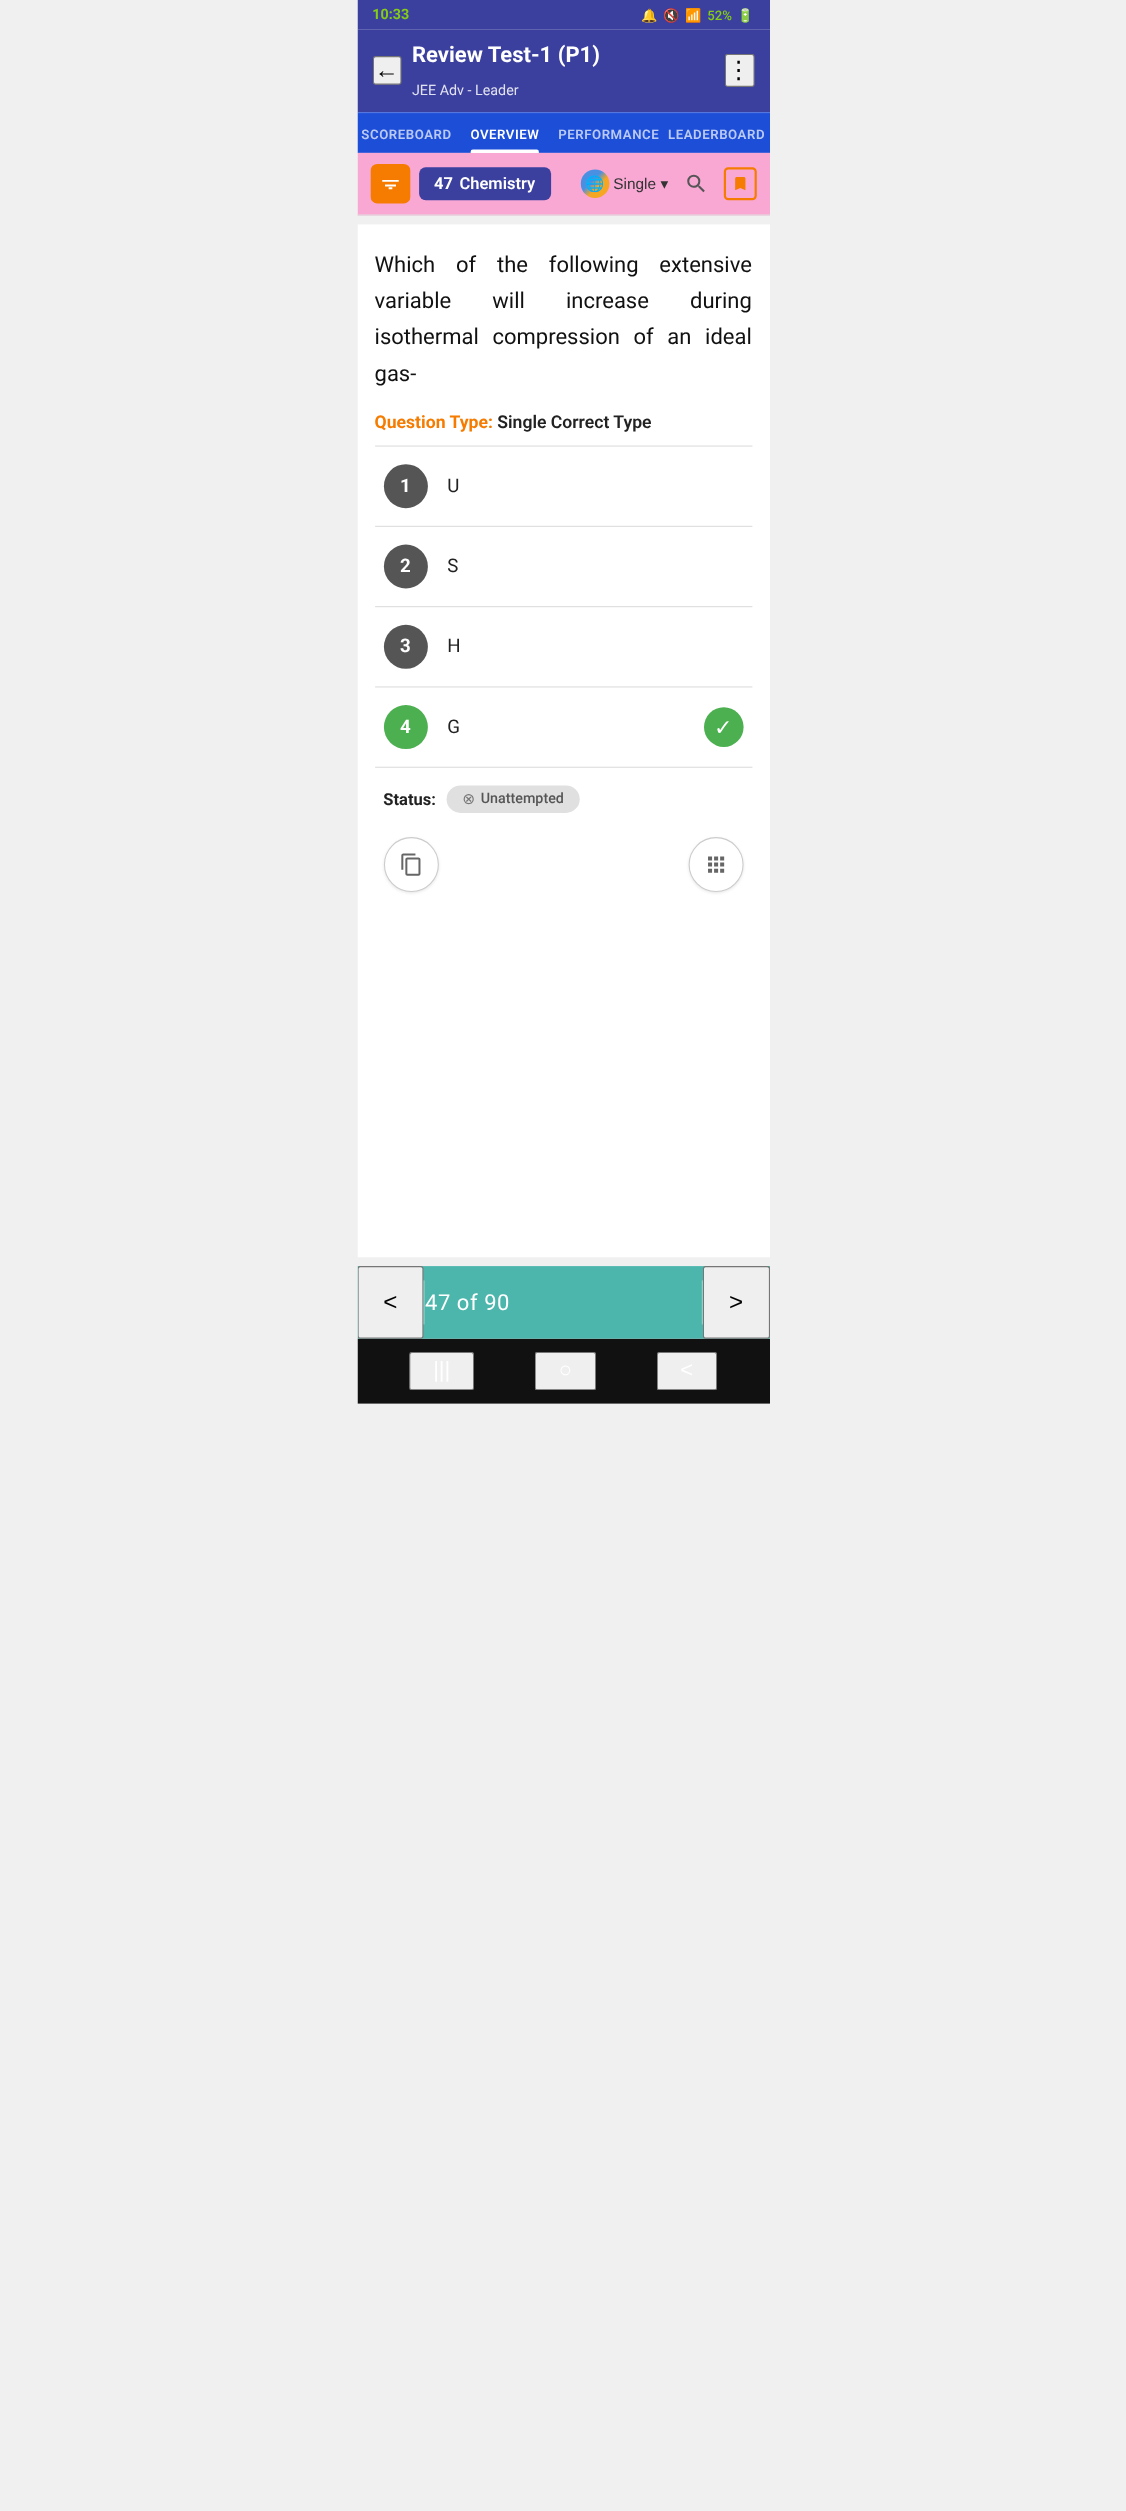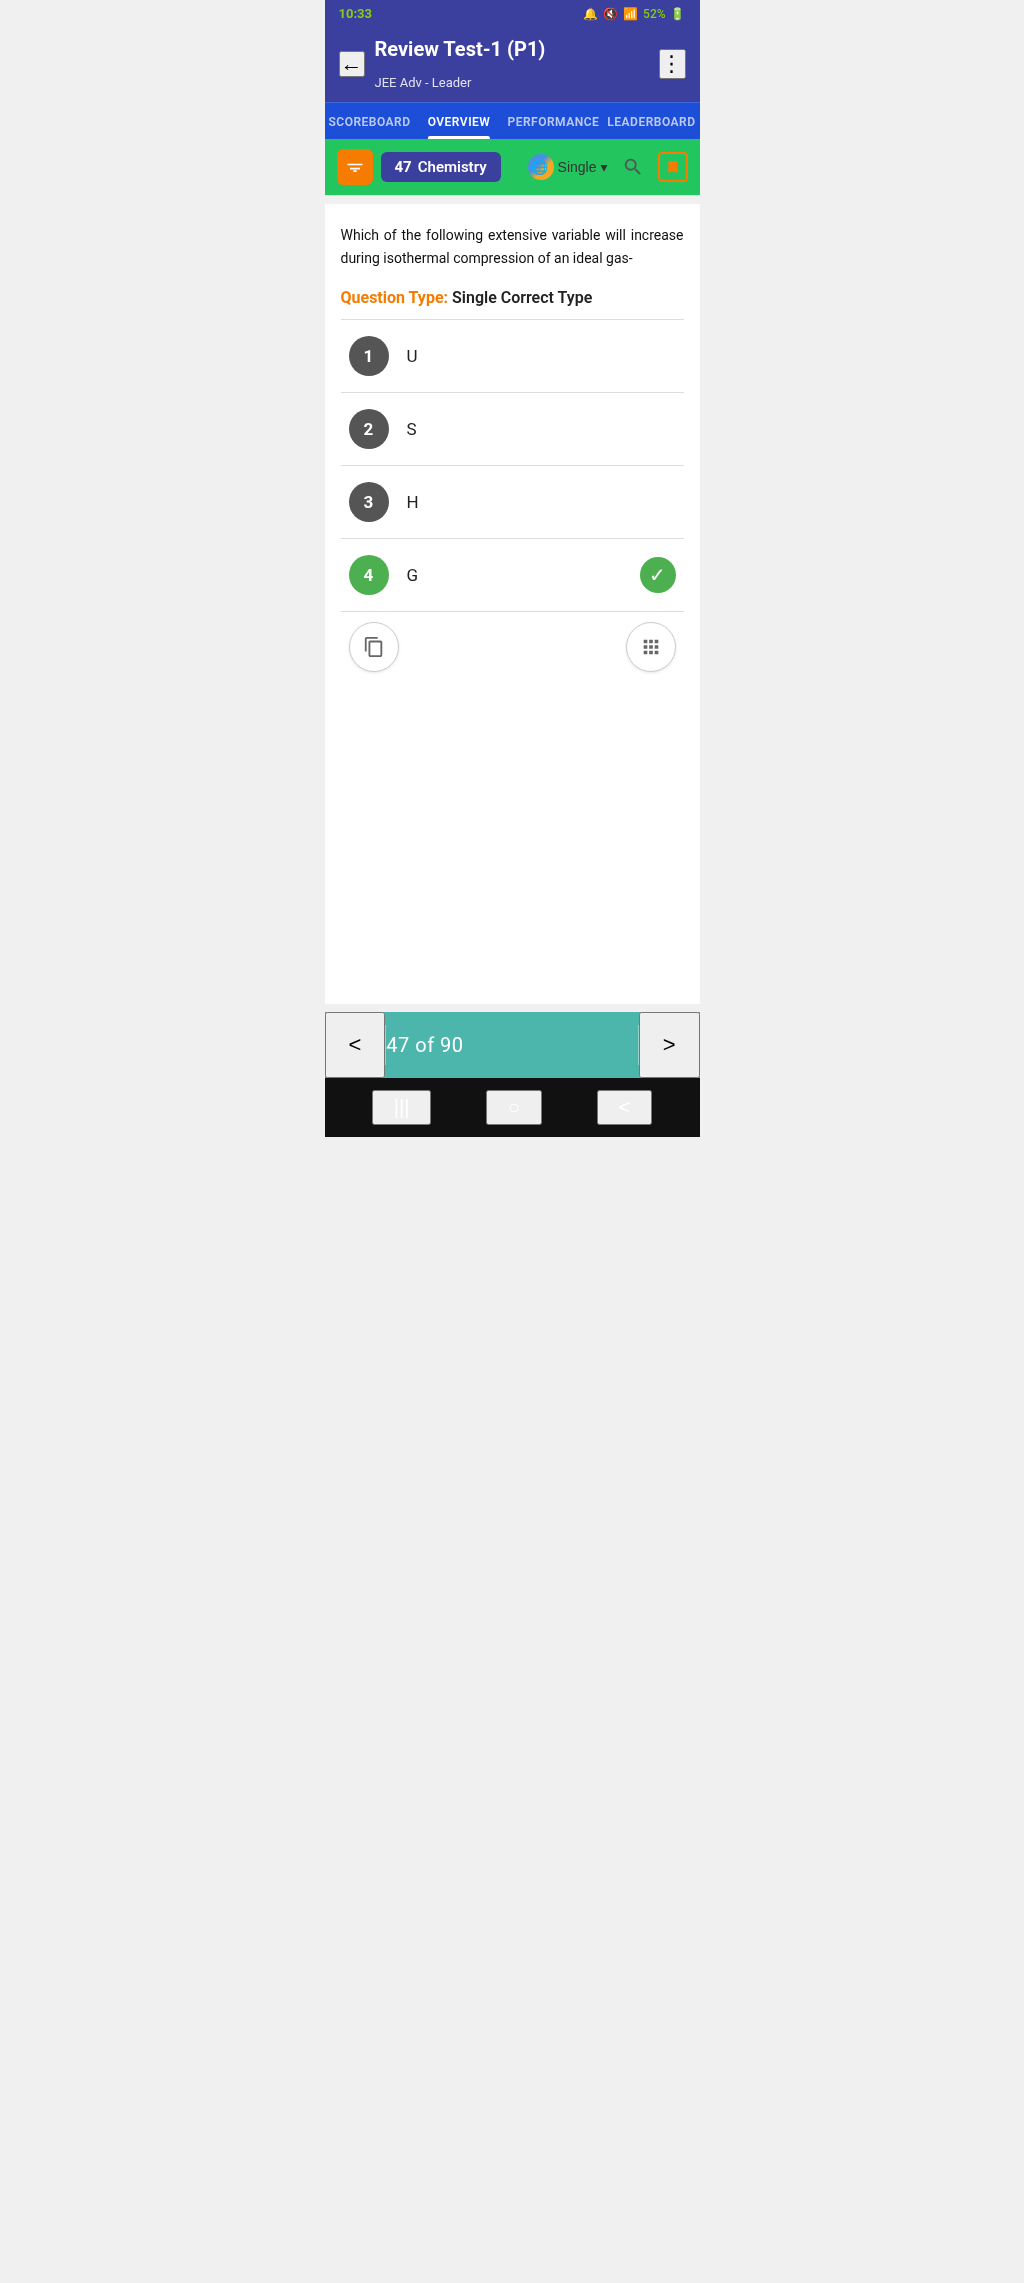--- a/index.html
+++ b/index.html
@@ -89,21 +89,21 @@
       left: 50%;
       transform: translateX(-50%);
       width: 70%;
       height: 3px;
       background: white;
       border-radius: 2px 2px 0 0;
     }
 
     
     .filter-bar {
-      background: #22c55e;
+      background: #f9a8d4;
       display: flex;
       align-items: center;
       justify-content: space-between;
       padding: 10px 12px;
       border-bottom: 1px solid #e0e0e0;
     }
     .filter-left { display: flex; align-items: center; gap: 8px; }
     .filter-icon-btn {
       background: #f57c00;
       border: none;
@@ -182,21 +182,21 @@
       font-size: 16px;
     }
 
     
     .question-card {
       background: white;
       margin: 8px 0;
       padding: 20px 16px 16px;
     }
     .question-text {
-      font-size: 14px;
+      font-size: 20px;
       color: #111;
       line-height: 1.65;
       text-align: justify;
       margin-bottom: 18px;
     }
     .question-type-row {
       font-size: 16px;
       color: #666;
       margin-bottom: 12px;
     }
@@ -451,20 +451,27 @@
   </div>
 
   <div class="option-row">
     <div class="option-circle correct">
       <span>4</span>
     </div>
     <span class="option-text">G</span>
     <div class="correct-icon">✓</div>
   </div>
 
+  <div class="status-row">
+    <span class="status-label">Status:</span>
+    <span class="status-badge">
+      <span class="status-badge-icon">⊗</span>
+      <span>Unattempted</span>
+    </span>
+  </div>
 
   <div class="action-row">
     <button class="round-btn">
       <svg width="22" height="22" viewBox="0 0 24 24" fill="#666">
         <path d="M16 1H4c-1.1 0-2 .9-2 2v14h2V3h12V1zm3 4H8c-1.1 0-2 .9-2 2v14c0 1.1.9 2 2 2h11c1.1 0 2-.9 2-2V7c0-1.1-.9-2-2-2zm0 16H8V7h11v14z"></path>
       </svg>
     </button>
     <button class="round-btn">
       <svg width="22" height="22" viewBox="0 0 24 24" fill="#666">
         <path d="M4 8h4V4H4v4zm6 12h4v-4h-4v4zm-6 0h4v-4H4v4zm0-6h4v-4H4v4zm6 0h4v-4h-4v4zm6-10v4h4V4h-4zm-6 4h4V4h-4v4zm6 6h4v-4h-4v4zm0 6h4v-4h-4v4z"></path>

